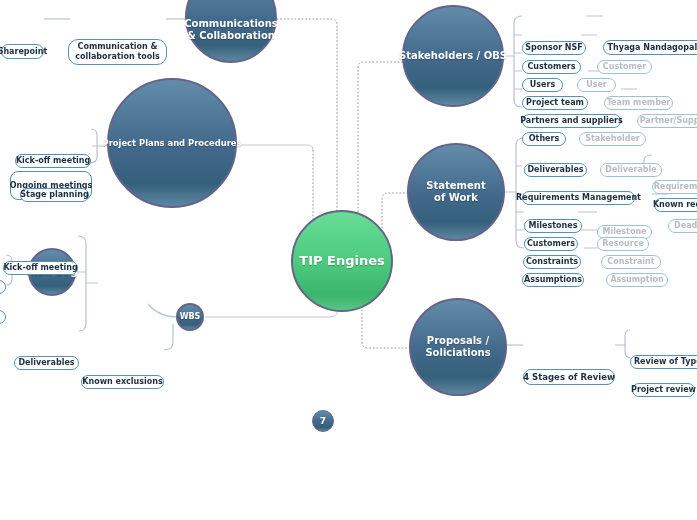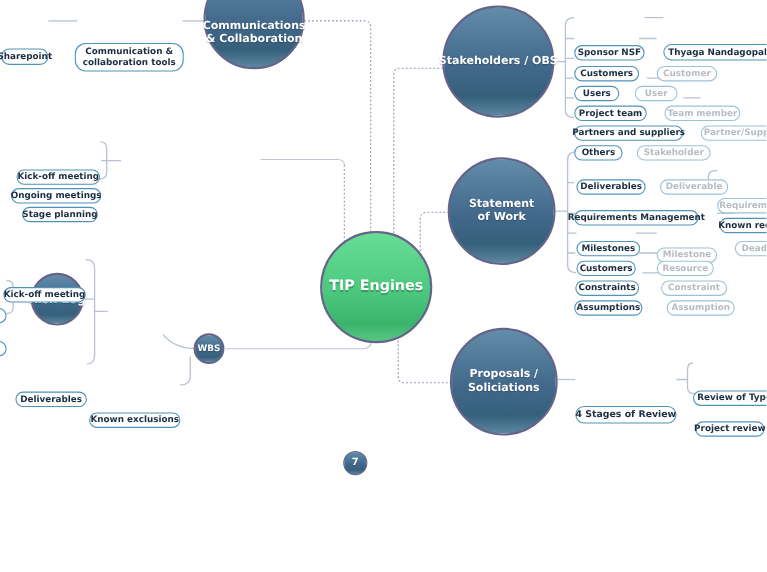--- a/index.html
+++ b/index.html
@@ -60,20 +60,23 @@
 
     <path class="subline" d="M507 345 L523 345"></path>
     <path class="subline" d="M615 345 L625 345 M630 330 Q625 330 625 336 L625 352 Q625 358 632 358"></path>
   </svg>
 
   <div class="circle" style="left:185px;top:-29px;width:92px;height:92px;font-size:10px;padding-top:26px;">
     <div class="lbl">Communications</div>
     <div class="lbl">&amp; Collaboration</div>
   </div>
 
+  <div class="circle" style="left:107px;top:78px;width:130px;height:130px;font-size:8.4px;">
+    <div class="lbl">Project Plans and Procedures</div>
+  </div>
 
   <div class="circle" style="left:407px;top:143px;width:98px;height:98px;font-size:10px;">
     <div class="lbl">Statement</div>
     <div class="lbl">of Work</div>
   </div>
 
   <div class="circle" style="left:402px;top:5px;width:102px;height:102px;font-size:10px;">
     <div class="lbl">Stakeholders / OBS</div>
   </div>
 
@@ -98,21 +101,21 @@
   <div class="circle" style="left:312px;top:410px;width:22px;height:22px;font-size:9px;border-width:1.5px;">
     <div class="lbl">7</div>
   </div>
 
   <div class="pill" style="left:1px;top:12px;width:43px;height:15px;">Sharepoint</div>
   <div class="pill two" style="left:68px;top:7px;width:99px;height:26px;border-radius:10px;">
     <div>Communication &amp;</div>
     <div>collaboration tools</div>
   </div>
   <div class="pill" style="left:15px;top:122px;width:76px;height:14px;">Kick-off meeting</div>
-  <div class="pill" style="left:10px;top:139px;width:82px;height:14px;">Ongoing meetings</div>
+  <div class="pill" style="left:10px;top:139px;width:82px;height:29px;">Ongoing meetings</div>
   <div class="pill" style="left:20px;top:156px;width:69px;height:14px;">Stage planning</div>
   <div class="pill" style="left:3px;top:229px;width:75px;height:14px;">Kick-off meeting</div>
   <div class="pill" style="left:-42px;top:248px;width:48px;height:14px;"></div>
   <div class="pill" style="left:-42px;top:278px;width:48px;height:14px;"></div>
   <div class="pill" style="left:14px;top:324px;width:65px;height:14px;">Deliverables</div>
   <div class="pill" style="left:81px;top:343px;width:83px;height:14px;">Known exclusions</div>
 
   <div class="pill" style="left:522px;top:9px;width:64px;height:14px;">Sponsor NSF</div>
   <div class="pill" style="left:603px;top:8px;width:125px;height:15px;">Thyaga Nandagopal - Divi</div>
   <div class="pill" style="left:522px;top:28px;width:59px;height:14px;">Customers</div>

